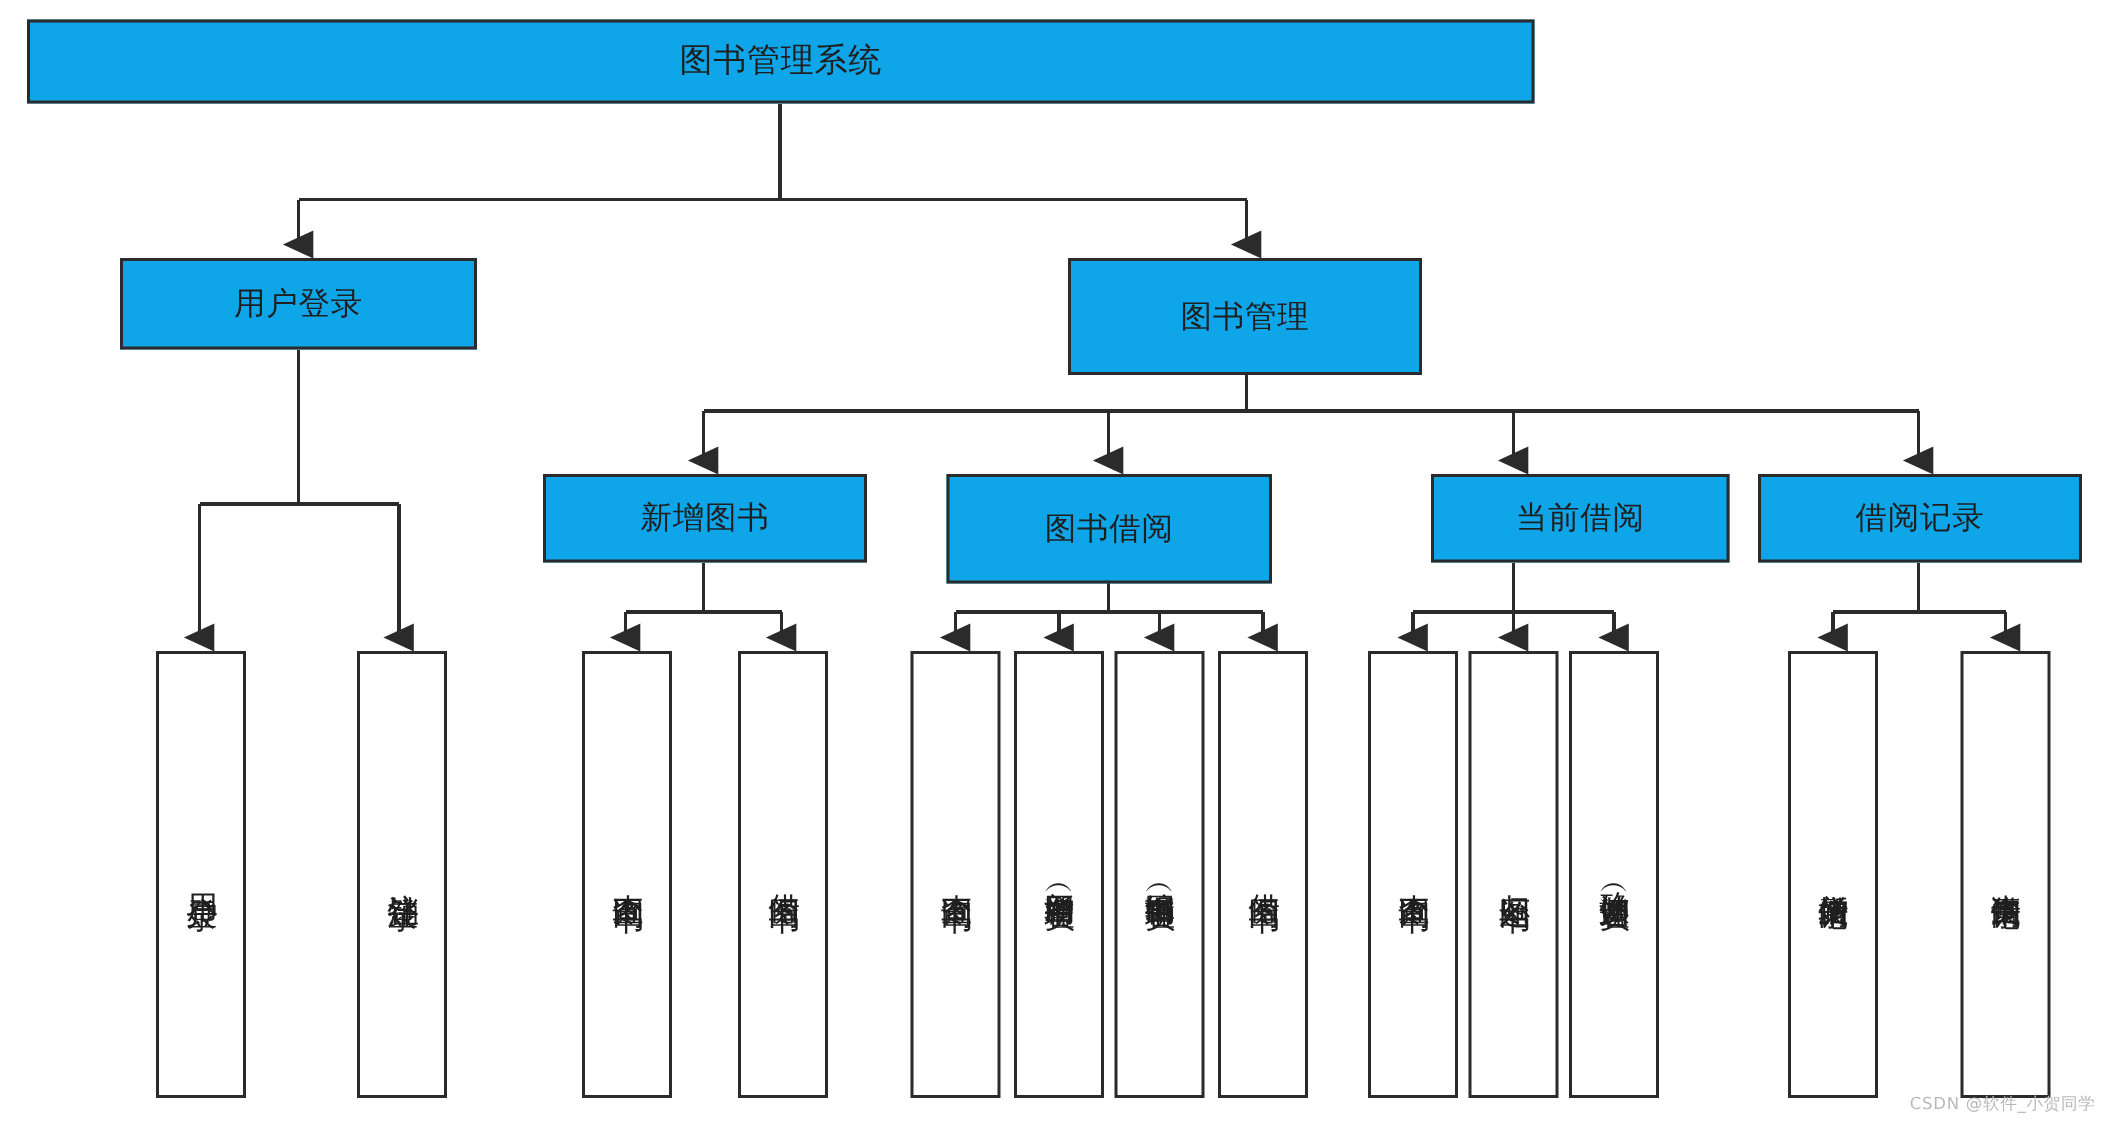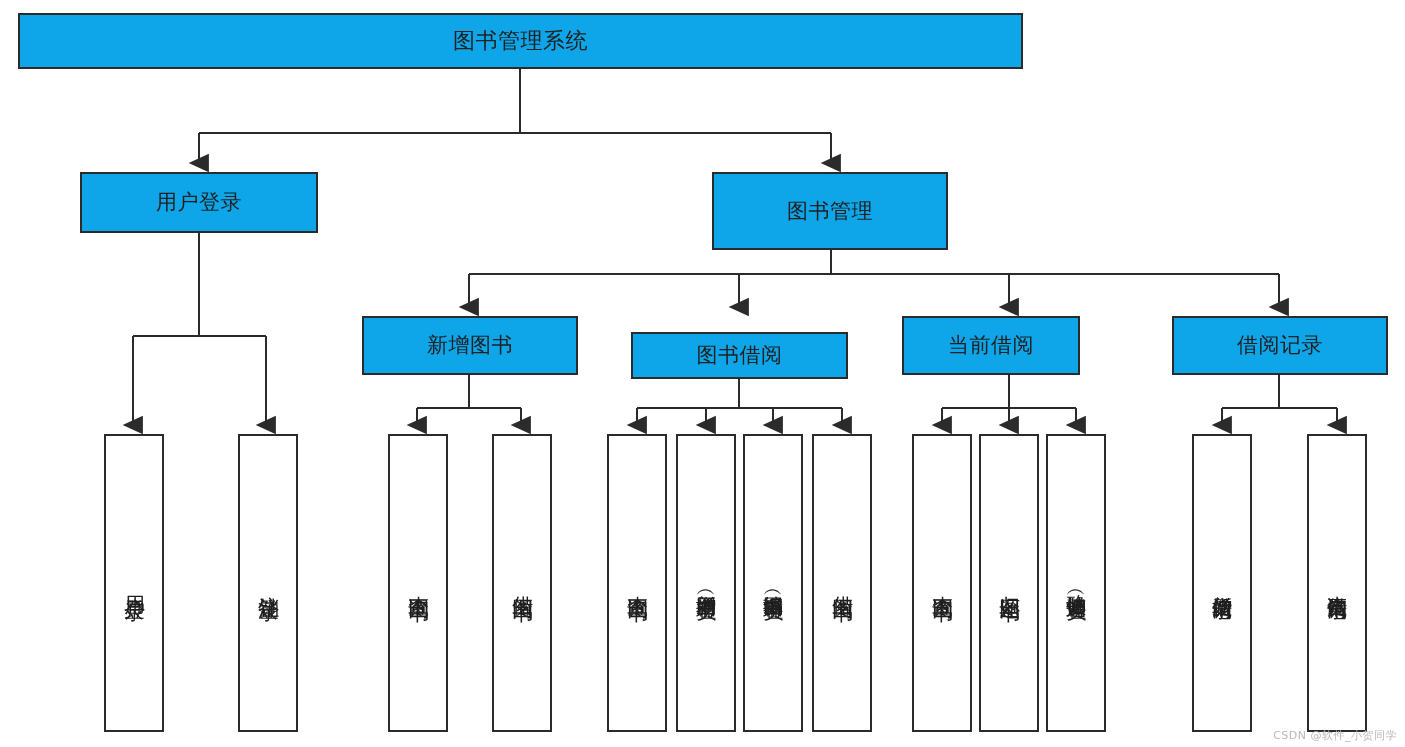--- a/index.html
+++ b/index.html
@@ -136,24 +136,24 @@
   <div class="node" style="left:80px; top:172px; width:238px; height:61px;">
     <span class="label">用户登录</span>
   </div>
   <div class="node" style="left:712px; top:172px; width:236px; height:78px;">
     <span class="label">图书管理</span>
   </div>
 
   <div class="node" style="left:362px; top:316px; width:216px; height:59px;">
     <span class="label">新增图书</span>
   </div>
-  <div class="node" style="left:631px; top:332px; width:217px; height:47px;">
+  <div class="node" style="left:631px; top:316px; width:217px; height:73px;">
     <span class="label">图书借阅</span>
   </div>
-  <div class="node" style="left:902px; top:316px; width:178px; height:59px;">
+  <div class="node" style="left:954px; top:316px; width:199px; height:59px;">
     <span class="label">当前借阅</span>
   </div>
   <div class="node" style="left:1172px; top:316px; width:216px; height:59px;font-family:Liberation Serif, serif;">
     <span class="label">借阅记录</span>
   </div>
 
   <div class="leaf" style="left:104px; top:434px; width:60px; height:298px;">
     <span class="vlabel">用户登录</span>
   </div>
   <div class="leaf" style="left:238px; top:434px; width:60px; height:298px;">

